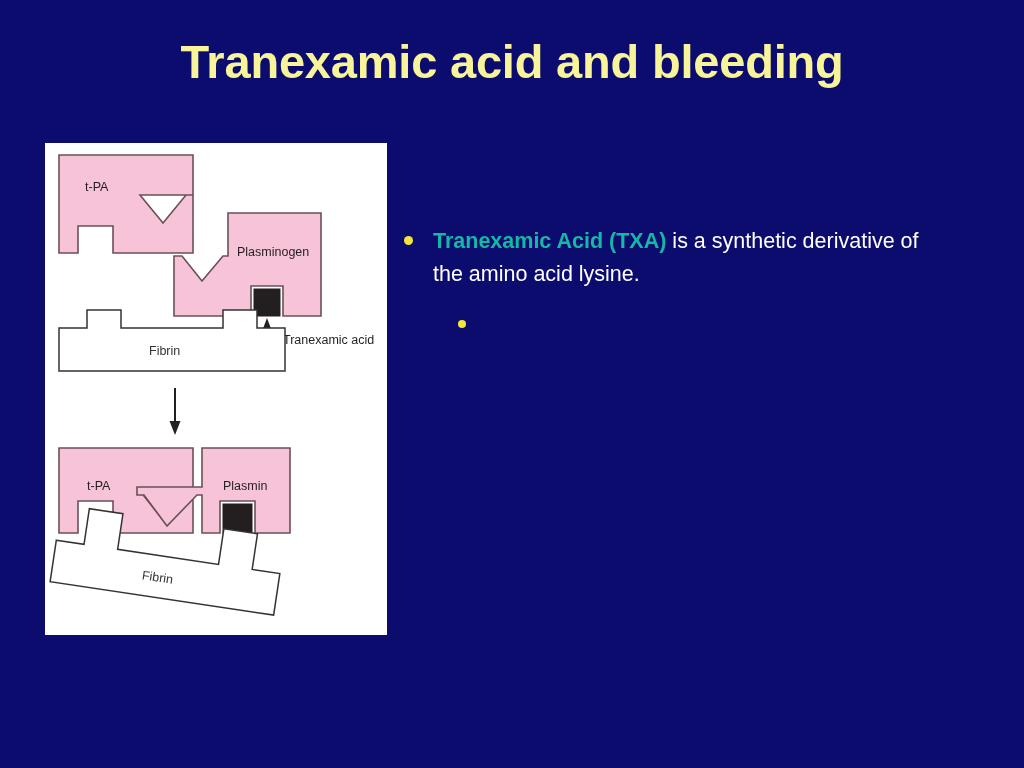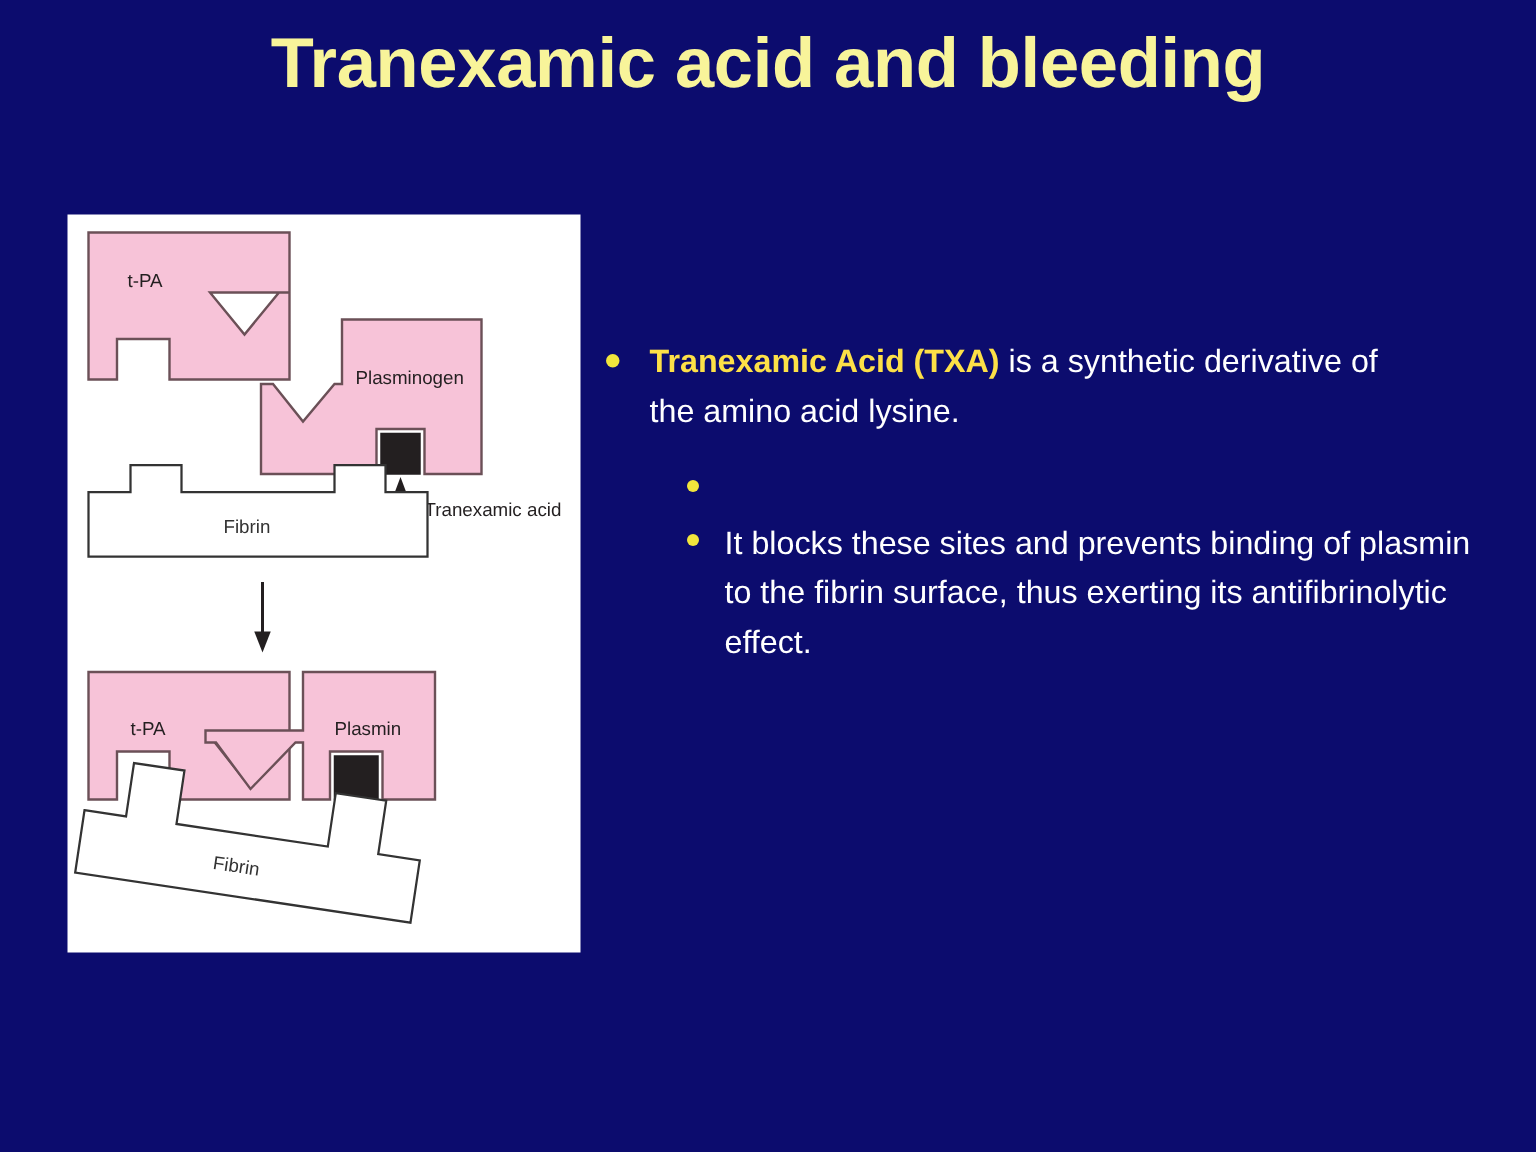--- a/index.html
+++ b/index.html
@@ -12,21 +12,21 @@
     background: #0c0c6e;
     font-family: "Liberation Sans", sans-serif;
     overflow: hidden;
     position: relative;
   }
 
   
   #slide-title {
     position: absolute;
     left: 0;
-    top: 16px;
+    top: 36px;
     width: 1024px;
     text-align: center;
     color: #f8f49a;
     font-size: 47px;
     font-weight: bold;
     letter-spacing: -0.2px;
     line-height: 1.1;
     white-space: nowrap;
   }
 
@@ -77,21 +77,21 @@
 
   .bullet-text {
     color: #ffffff;
     font-size: 21.5px;
     line-height: 1.52;
   }
   .level1 .bullet-text { max-width: 500px; }
   .level2 .bullet-text { max-width: 500px; }
 
   .term-highlight {
-    color: #fde047;
+    color: #14b8a6;
     font-weight: bold;
   }
 </style>
 </head>
 <body style="background: rgb(12, 12, 110);">
 
 <div id="slide-title" style="color: rgb(248, 244, 154);">Tranexamic acid and bleeding</div>
 
 <div id="figure-panel" style="background: rgb(255, 255, 255);">
   <svg id="figure-svg" width="342" height="492" viewBox="0 0 342 492">
@@ -222,18 +222,14 @@
 
   <div class="bullet-row level1">
     <span class="bullet-dot"></span>
     <div class="bullet-text"><span class="term-highlight">Tranexamic Acid (TXA)</span><span> is a synthetic derivative of the amino acid lysine.</span></div>
   </div>
 
   <div class="bullet-row level2">
     <span class="bullet-dot"></span>
   </div>
 
-  <div class="bullet-row level2">
-    <span class="bullet-dot"></span>
-    <div class="bullet-text">It blocks these sites and prevents binding of plasmin to the fibrin surface, thus exerting its antifibrinolytic effect.</div>
-  </div>
 
 </div>
 
 </body></html>

